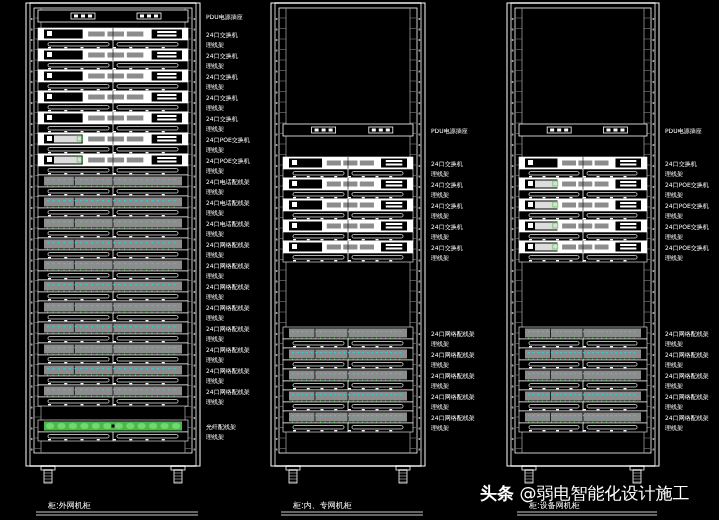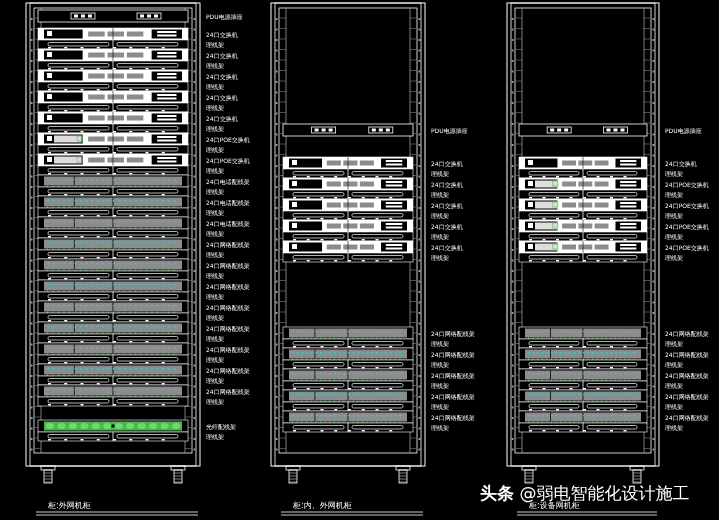--- a/index.html
+++ b/index.html
@@ -2583,21 +2583,21 @@
     <div class="label" style="left: 431px; top: 329.5px;">24口网络配线架</div>
     <div class="label" style="left: 431px; top: 340px;">理线架</div>
     <div class="label" style="left: 431px; top: 350.5px;">24口网络配线架</div>
     <div class="label" style="left: 431px; top: 361px;">理线架</div>
     <div class="label" style="left: 431px; top: 371.5px;">24口网络配线架</div>
     <div class="label" style="left: 431px; top: 382px;">理线架</div>
     <div class="label" style="left: 431px; top: 392.5px;">24口网络配线架</div>
     <div class="label" style="left: 431px; top: 403px;">理线架</div>
     <div class="label" style="left: 431px; top: 413.5px;">24口网络配线架</div>
     <div class="label" style="left: 431px; top: 424px;">理线架</div>
-    <div class="caption" style="left: 293px; top: 500px;">柜:内、外网机柜</div>
+    <div class="caption" style="left: 293px; top: 500px;">柜:内、专网机柜</div>
     <div class="label" style="left: 665px; top: 126.5px;">PDU电源插座</div>
     <div class="label" style="left: 665px; top: 159.5px;">24口交换机</div>
     <div class="label" style="left: 665px; top: 170px;">理线架</div>
     <div class="label" style="left: 665px; top: 180.5px;">24口POE交换机</div>
     <div class="label" style="left: 665px; top: 191px;">理线架</div>
     <div class="label" style="left: 665px; top: 201.5px;">24口POE交换机</div>
     <div class="label" style="left: 665px; top: 212px;">理线架</div>
     <div class="label" style="left: 665px; top: 222.5px;">24口POE交换机</div>
     <div class="label" style="left: 665px; top: 233px;">理线架</div>
     <div class="label" style="left: 665px; top: 243.5px;">24口POE交换机</div>

